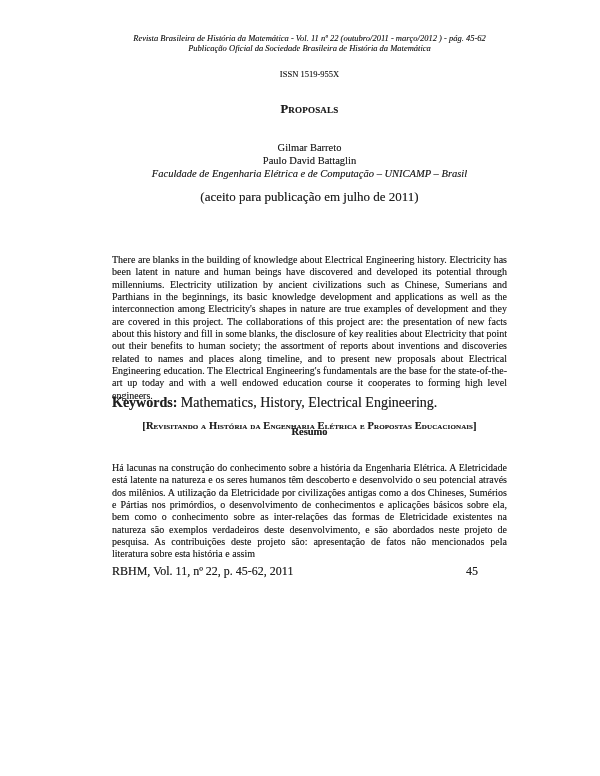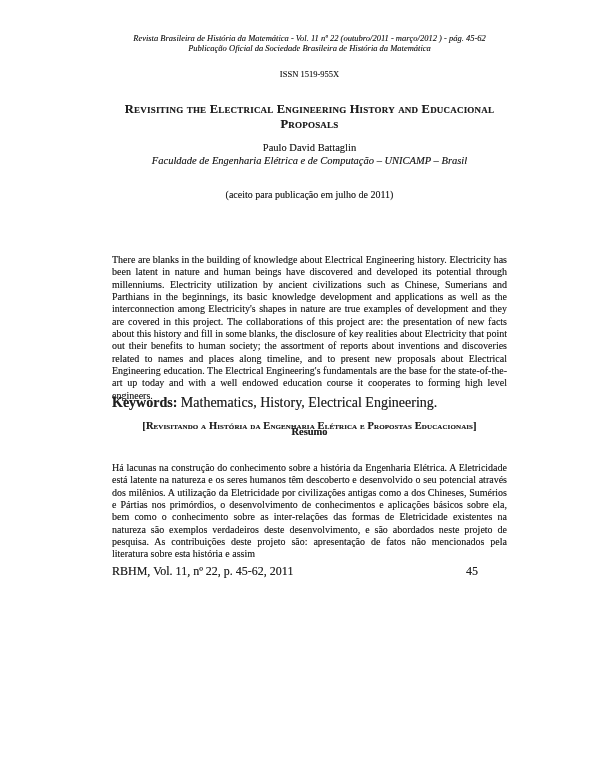--- a/index.html
+++ b/index.html
@@ -59,21 +59,21 @@
   .authors-block .affiliation {
     font-style: italic;
   }
 
   .accepted-note {
     position: absolute;
     left: 112px;
     top: 189px;
     width: 395px;
     text-align: center;
-    font-size: 10px;
+    font-size: 13px;
   }
 
   .section-heading {
     position: absolute;
     left: 112px;
     width: 395px;
     text-align: center;
     font-weight: bold;
     font-size: 10.5px;
   }
@@ -129,25 +129,25 @@
 
 <div class="page">
 
   <div class="journal-header soft">
     <div>Revista Brasileira de História da Matemática - Vol. 11 nº 22 (outubro/2011 - março/2012 ) - pág. 45-62</div>
     <div>Publicação Oficial da Sociedade Brasileira de História da Matemática</div>
     <div class="issn">ISSN 1519-955X</div>
   </div>
 
   <div class="article-title soft">
-    <div>Revisiting the Electrical Engineering History and Educacional</div>
     <div>Proposals</div>
   </div>
 
   <div class="authors-block soft">
+    <div>Gilmar Barreto</div>
     <div>Paulo David Battaglin</div>
     <div class="affiliation">Faculdade de Engenharia Elétrica e de Computação – UNICAMP – Brasil</div>
   </div>
 
   <div class="accepted-note soft">(aceito para publicação em julho de 2011)</div>
 
 
   <div class="body-par abstract-par soft">There are blanks in the building of knowledge about Electrical Engineering history. Electricity has been latent in nature and human beings have discovered and developed its potential through millenniums. Electricity utilization by ancient civilizations such as Chinese, Sumerians and Parthians in the beginnings, its basic knowledge development and applications as well as the interconnection among Electricity's shapes in nature are true examples of development and they are covered in this project. The collaborations of this project are: the presentation of new facts about this history and fill in some blanks, the disclosure of key realities about Electricity that point out their benefits to human society; the assortment of reports about inventions and discoveries related to names and places along timeline, and to present new proposals about Electrical Engineering education. The Electrical Engineering's fundamentals are the base for the state-of-the-art up today and with a well endowed education course it cooperates to forming high level engineers.</div>
 
   <div class="keywords-line soft">

